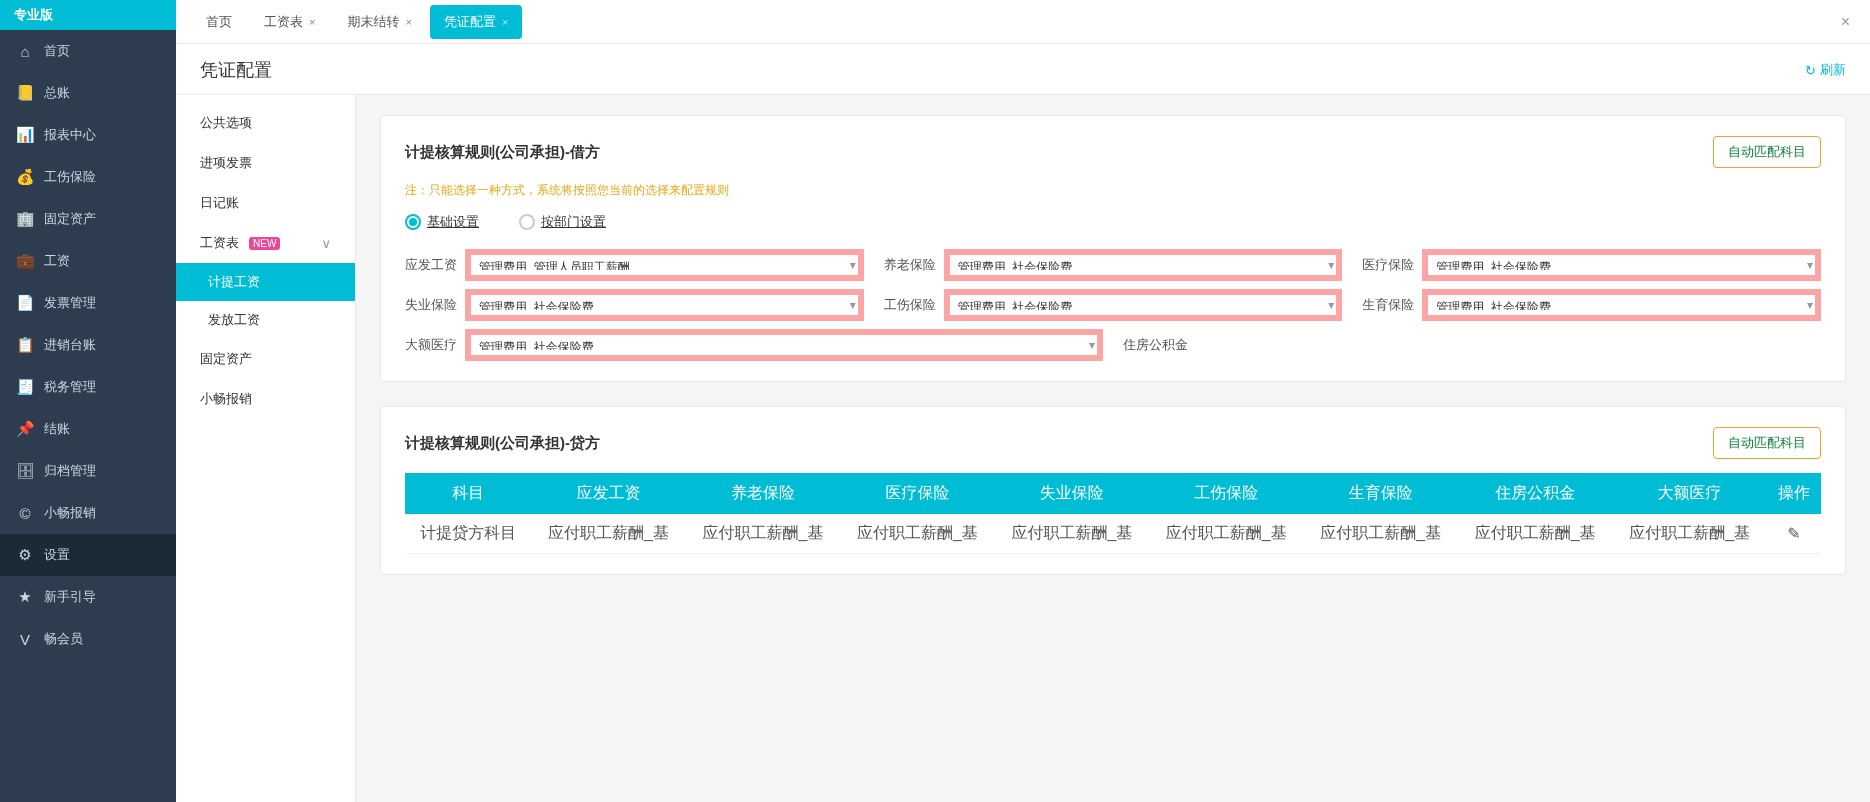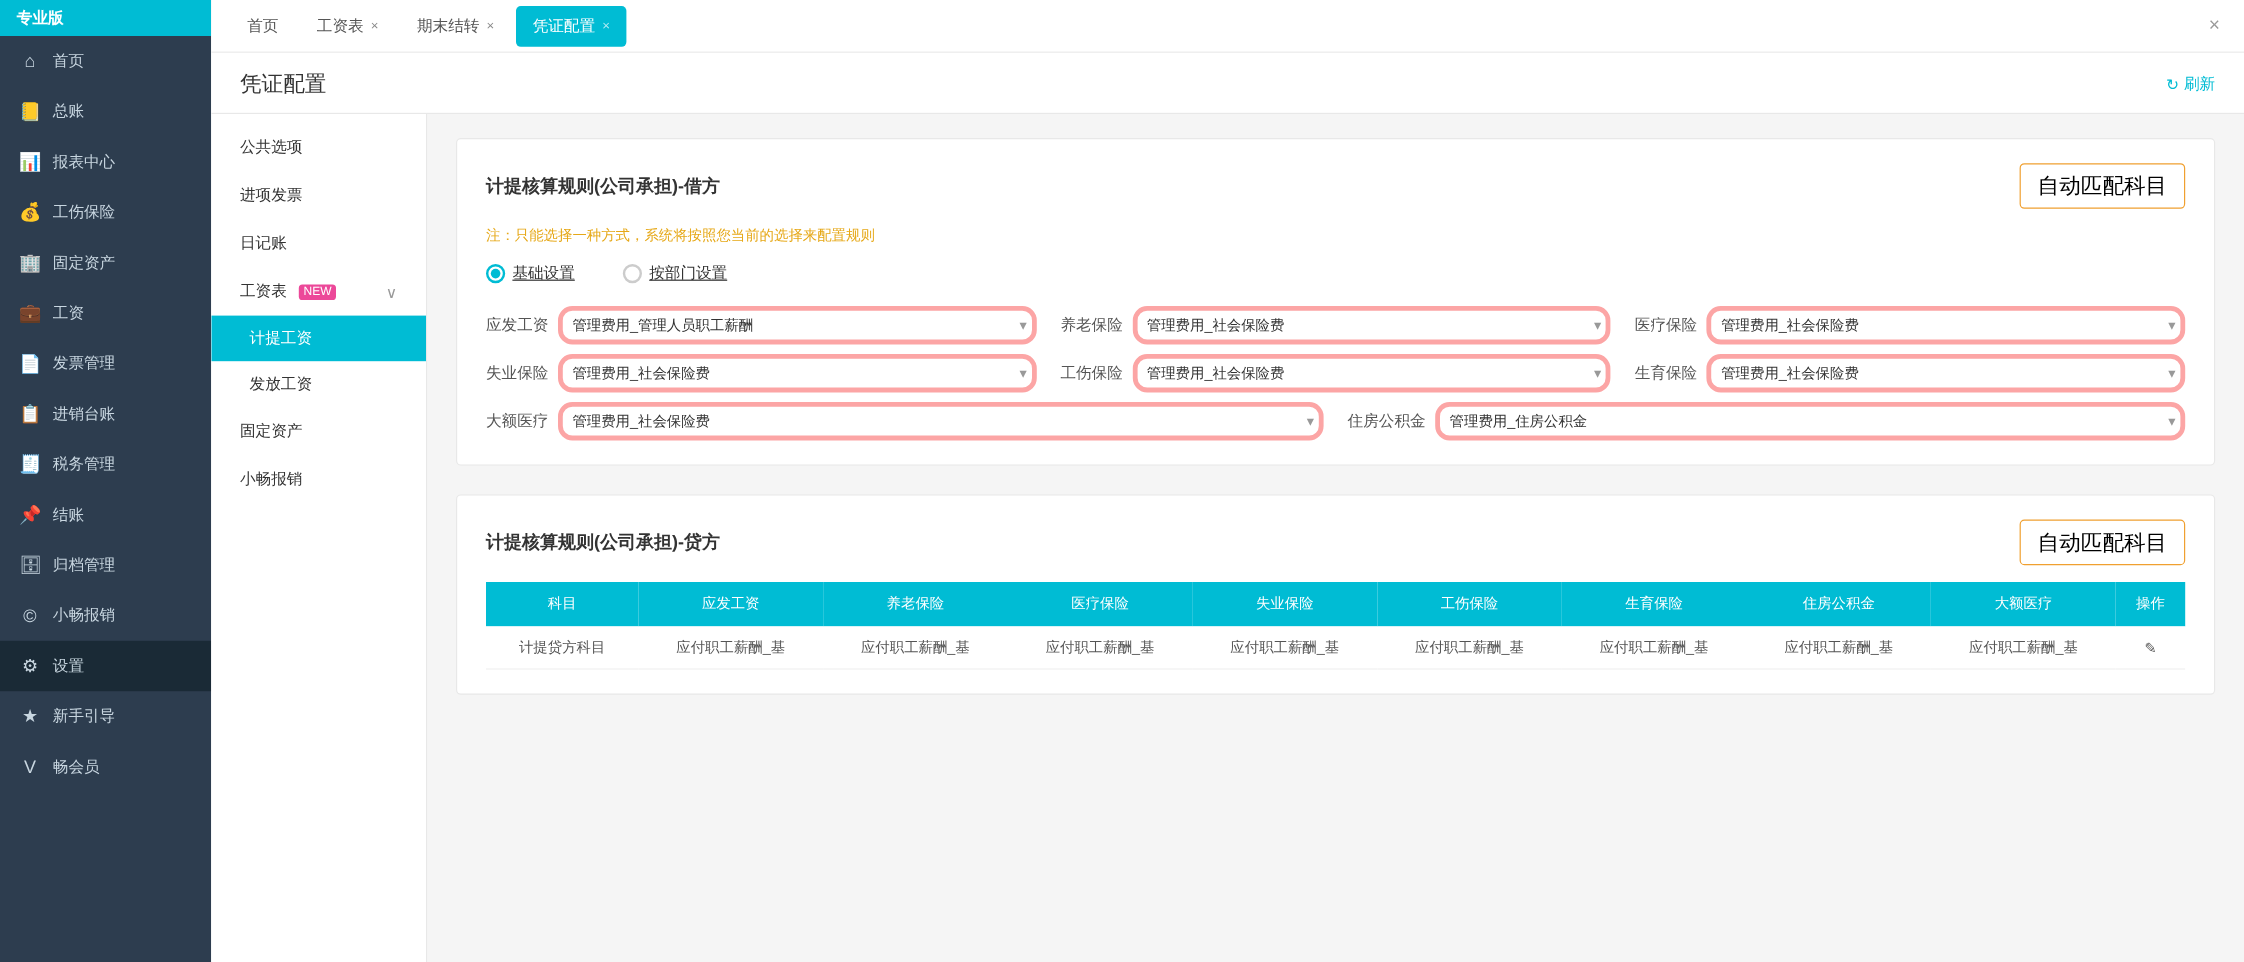--- a/index.html
+++ b/index.html
@@ -231,22 +231,22 @@
       font-size: 13px;
       white-space: nowrap;
       min-width: 50px;
     }
     .form-select-wrapper {
       flex: 1;
       position: relative;
     }
     .form-select-wrapper select {
       width: 100%;
-      border: 4px solid #fca5a5;
-      border-radius: 12px;
+      border: 6px solid #fca5a5;
+      border-radius: 0;
       padding: 5px 24px 5px 8px;
       font-size: 12px;
       color: #333;
       background: white;
       appearance: none;
       cursor: pointer;
       height: 32px;
     }
     .form-select-wrapper::after {
       content: '▾';
@@ -256,33 +256,33 @@
       transform: translateY(-50%);
       color: #999;
       pointer-events: none;
       font-size: 12px;
     }
 
     
     .auto-match-btn {
       background: white;
       border: 1px solid #f0a030;
-      color: #000000;
+      color: #15803d;
       padding: 6px 14px;
       border-radius: 4px;
       cursor: pointer;
-      font-size: 18px;
+      font-size: 13px;
       white-space: nowrap;
     }
 
     
     .voucher-table {
       width: 100%;
       border-collapse: collapse;
-      font-size: 12px;
+      font-size: 16px;
     }
     .voucher-table thead tr {
       background: #00bcd4;
       color: white;
     }
     .voucher-table thead th {
       padding: 10px 8px;
       text-align: center;
       font-weight: 500;
       border: none;
@@ -519,25 +519,20 @@
           <div class="form-item">
             <span class="form-label">大额医疗</span>
             <div class="form-select-wrapper">
               <select>
                 <option>管理费用_社会保险费</option>
               </select>
             </div>
           </div>
           <div class="form-item">
             <span class="form-label">住房公积金</span>
-            <div class="form-select-wrapper">
-              <select>
-                <option>管理费用_住房公积金</option>
-              </select>
-            </div>
           </div>
         </div>
       </div>
 
       <div class="section">
         <div class="section-header">
           <span class="section-title">计提核算规则(公司承担)-贷方</span>
           <button class="auto-match-btn">自动匹配科目</button>
         </div>
 

